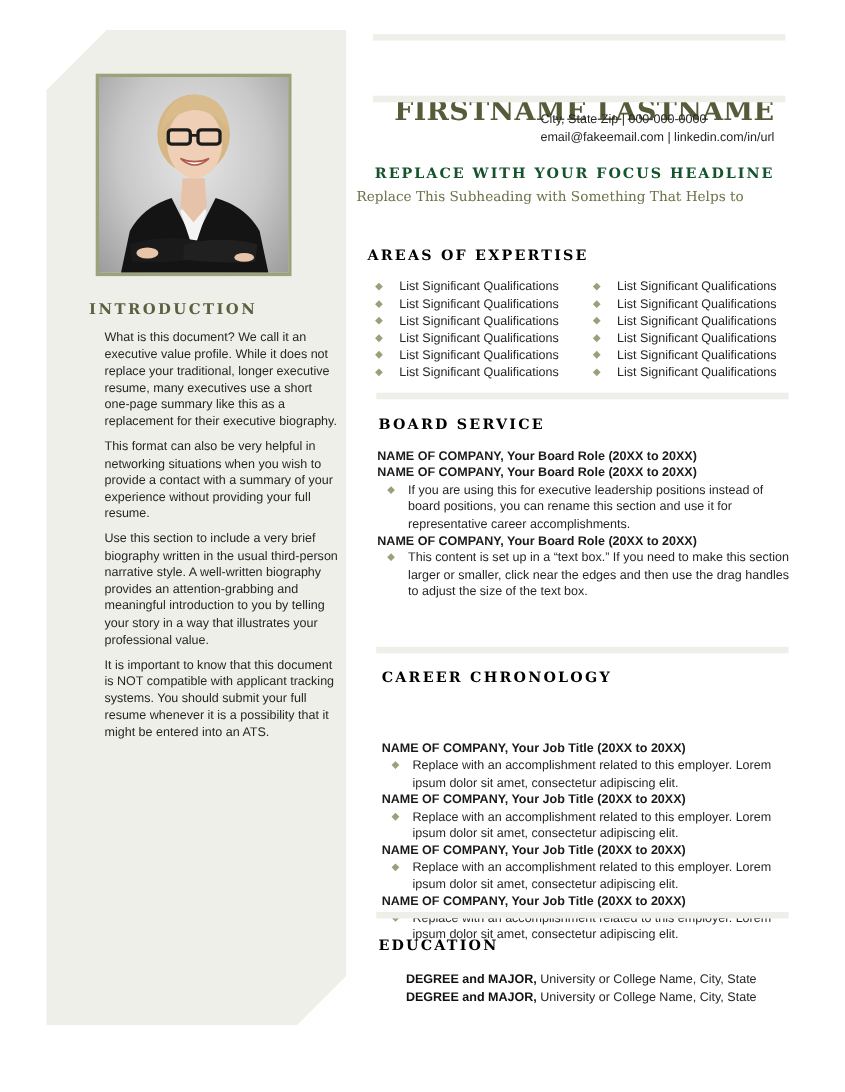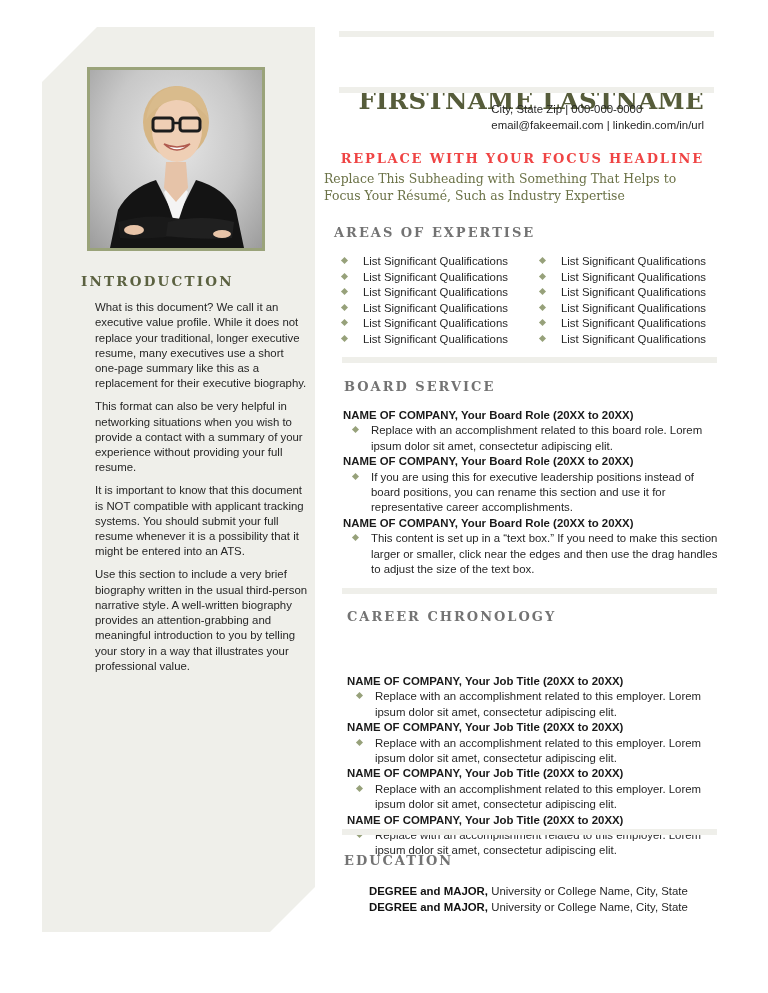--- a/index.html
+++ b/index.html
@@ -21,26 +21,26 @@
                line-height:15.3px; color:#262626;margin-left:14px; }
   .side-text p { margin:0 0 7.5px 0; }
 
   
   .bar { position:absolute; left:339px; width:375px; height:6px; background:#efefea; }
   .name { position:absolute; right:64px; top:46px; font-family:"DejaVu Serif", serif;
           font-weight:bold; font-size:24.5px; color:#565c3a; letter-spacing:0.3px;margin-top:40px; }
   .contact { position:absolute; right:64px; top:101px; font-size:11.4px;
              line-height:16.3px; color:#262626; }
   .headline { position:absolute; right:64px; top:151px; font-family:"DejaVu Serif", serif;
-              font-weight:bold; font-size:13px; letter-spacing:1.8px; color:#ef4444; }
+              font-weight:bold; font-size:13px; letter-spacing:1.8px; color:#14532d; }
   .subheadline { position:absolute; right:64px; top:170px; width:380px; text-align:left;
                  font-family:"DejaVu Serif", serif; font-size:12.4px; line-height:17px; color:#6b7247; }
 
   .sec-title { position:absolute; font-family:"DejaVu Serif", serif; font-weight:bold;
-               font-size:13px; letter-spacing:2px; color:#737373; }
+               font-size:13px; letter-spacing:2px; color:#000000; }
 
   .quals { position:absolute; top:254px; font-size:11.4px; line-height:15.6px; color:#262626; }
   .quals .q { position:relative; padding-left:24px; white-space:nowrap; }
   .diamond { position:absolute; left:3px; top:4px; width:5px; height:5px; background:#97a17a;
              transform:rotate(45deg); }
 
   .entries { position:absolute; width:375px; font-size:11.4px; line-height:15.4px; color:#1a1a1a; }
   .entry-head { font-weight:bold; white-space:nowrap; }
   .bullet { position:relative; padding-left:28px; color:#262626; }
   .bullet .diamond { left:10px; top:4px; }
@@ -78,35 +78,34 @@
     <path d="M144 152 Q112 144 78 152 L76 166 Q112 170 142 168 Z" fill="#202020"></path>
     <ellipse cx="44" cy="160" rx="10" ry="5" fill="#e8c4a8"></ellipse>
     <ellipse cx="132" cy="164" rx="9" ry="4" fill="#e8c4a8"></ellipse>
   </svg>
 </div>
 
 <div class="side-title">INTRODUCTION</div>
 <div class="side-text">
   <p>What is this document? We call it an executive value profile. While it does not replace your traditional, longer executive resume, many executives use a short one-page summary like this as a replacement for their executive biography.</p>
   <p>This format can also be very helpful in networking situations when you wish to provide a contact with a summary of your experience without providing  your full resume.</p>
+  <p>Use this section to include a very brief biography written in the usual third-person narrative style.  A well-written biography provides an attention-grabbing and meaningful introduction to you by telling your story in a way that illustrates your professional value.</p>
   <p>It is important to know that this document is NOT compatible with applicant tracking systems. You should submit your full resume whenever it is a possibility that it might be entered into an ATS.</p>
-  <p>Use this section to include a very brief biography written in the usual third-person narrative style.  A well-written biography provides an attention-grabbing and meaningful introduction to you by telling your story in a way that illustrates your professional value.</p>
 </div>
 
 <div class="bar" style="top:31px"></div>
 <div class="name">FIRSTNAME LASTNAME</div>
 <div class="bar" style="top:87px"></div>
 <div class="contact">
   <div>City, State Zip  | 000-000-0000</div>
   <div>email@fakeemail.com | linkedin.com/in/url</div>
 </div>
 <div class="headline">REPLACE WITH YOUR FOCUS HEADLINE</div>
 <div class="subheadline">
   <div>Replace This Subheading with Something That Helps to</div>
-  <div>Focus Your Résumé, Such as Industry Expertise</div>
 </div>
 
 <div class="sec-title" style="left:334px; top:225px">AREAS OF EXPERTISE</div>
 <div class="quals" style="left:339px">
   <div class="q"><span class="diamond"></span><span>List Significant Qualifications</span></div>
   <div class="q"><span class="diamond"></span><span>List Significant Qualifications</span></div>
   <div class="q"><span class="diamond"></span><span>List Significant Qualifications</span></div>
   <div class="q"><span class="diamond"></span><span>List Significant Qualifications</span></div>
   <div class="q"><span class="diamond"></span><span>List Significant Qualifications</span></div>
   <div class="q"><span class="diamond"></span><span>List Significant Qualifications</span></div>
@@ -117,21 +116,20 @@
   <div class="q"><span class="diamond"></span><span>List Significant Qualifications</span></div>
   <div class="q"><span class="diamond"></span><span>List Significant Qualifications</span></div>
   <div class="q"><span class="diamond"></span><span>List Significant Qualifications</span></div>
   <div class="q"><span class="diamond"></span><span>List Significant Qualifications</span></div>
 </div>
 <div class="bar" style="left:342px; top:357px"></div>
 
 <div class="sec-title" style="left:344px; top:379px">BOARD SERVICE</div>
 <div class="entries" style="left:343px; top:408px">
   <div class="entry-head">NAME OF COMPANY, Your Board Role (20XX to 20XX)</div>
-  <div class="bullet"><span class="diamond"></span><span>Replace with an accomplishment related to this board role. Lorem ipsum dolor sit amet, consectetur adipiscing elit.</span></div>
   <div class="entry-head">NAME OF COMPANY, Your Board Role (20XX to 20XX)</div>
   <div class="bullet"><span class="diamond"></span><span>If you are using this for executive leadership positions instead of board positions, you can rename this section and use it for representative career accomplishments.</span></div>
   <div class="entry-head">NAME OF COMPANY, Your Board Role (20XX to 20XX)</div>
   <div class="bullet"><span class="diamond"></span><span>This content is set up in a “text box.” If you need to make this section larger or smaller, click near the edges and then use the drag handles to adjust the size of the text box.</span></div>
 </div>
 <div class="bar" style="left:342px; top:588px"></div>
 
 <div class="sec-title" style="left:347px; top:609px">CAREER CHRONOLOGY</div>
 <div class="entries" style="left:347px; top:674px; width:370px">
   <div class="entry-head">NAME OF COMPANY, Your Job Title (20XX to 20XX)</div>

